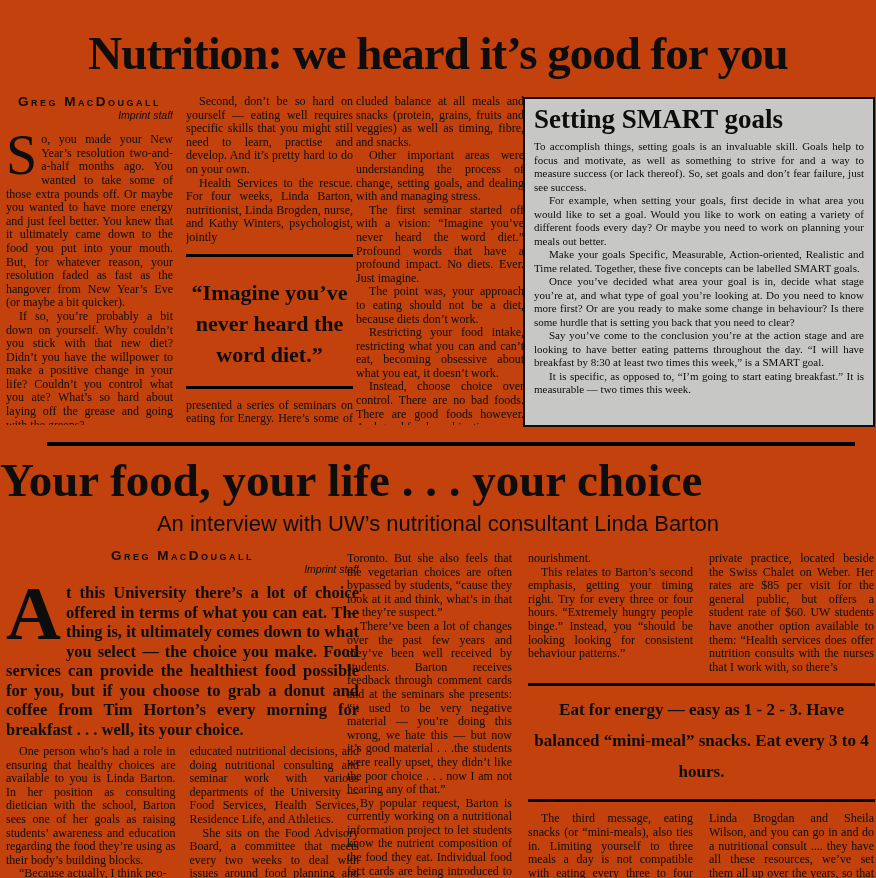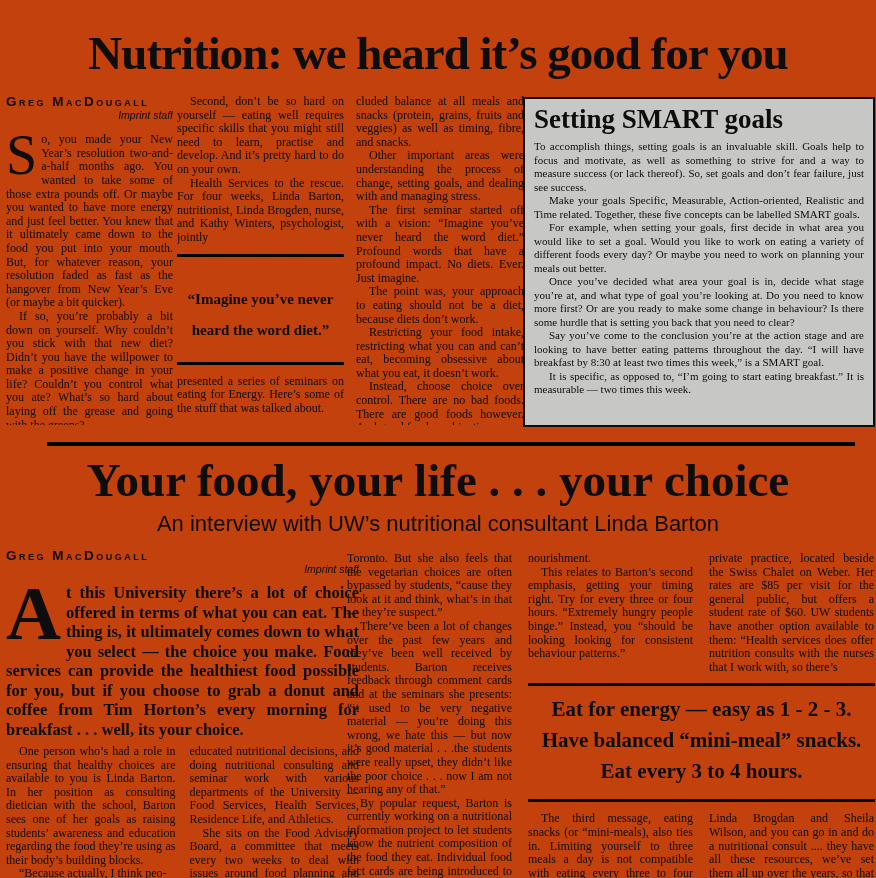--- a/index.html
+++ b/index.html
@@ -11,51 +11,51 @@
   }
   
   .headline1 {
     position:absolute; top:26px; left:0; width:876px; text-align:center;
     font-size:47px; font-weight:700; letter-spacing:-1px; white-space:nowrap;
   }
   .col { position:absolute; font-size:12px; line-height:13.6px; text-align:justify; overflow:hidden; }
   .col p { text-indent:13px; }
   .col p.cont, .col p.dropped { text-indent:0; }
   .a1-col1 { left:6px;   top:95px; width:167px; height:330px; }
-  .a1-col2 { left:177px; top:95px; width:167px; height:330px; }
+  .a1-col2 { left:186px; top:95px; width:167px; height:330px; }
   .a1-col3 { left:356px; top:95px; width:168px; height:330px; }
   .byline { margin-bottom:11px; }
   .byline-name {
     font-family:"Liberation Sans", sans-serif; font-weight:700;
-    font-variant:small-caps; letter-spacing:2.5px; font-size:13.5px; 
+    font-variant:small-caps; letter-spacing:2.5px; font-size:13.5px; text-align:center;
   }
   .byline-role {
     font-family:"Liberation Sans", sans-serif; font-style:italic;
     font-size:10.5px; text-align:right;
   }
   .dropcap-s {
     float:left; font-size:56px; line-height:41px; padding:2px 4px 0 0; font-weight:400;
   }
   .pullquote1 {
     border-top:3px solid #000; border-bottom:3px solid #000;
-    margin:9px 0 10px; padding:27px 0 16px;
-    font-size:15px; font-weight:700; text-align:center; line-height:31px; text-indent:0;
+    margin:9px 0 10px; padding:20px 0 16px;
+    font-size:22px; font-weight:700; text-align:center; line-height:31px; text-indent:0;
   }
   .smart-box {
     position:absolute; left:523px; top:97px; width:352px; height:330px;
     background:#c7c7c5; border:2px solid #0d0d0d; padding:4px 9px; overflow:hidden;
   }
   .smart-title { text-align:left; font-size:27px; font-weight:700; margin:1px 0 5px; }
   .smart-box p { font-size:11px; line-height:13.5px; text-align:justify; text-indent:15px; }
   .smart-box p.cont { text-indent:0; }
   
   .article-divider { position:absolute; left:47px; top:442px; width:808px; height:4px; background:#000; }
   
   .headline2 {
-    position:absolute; top:453px; left:0; width:876px; text-align:center;
+    position:absolute; top:453px; left:0; width:876px; 
     font-size:47px; font-weight:700; white-space:nowrap;
   }
   .subtitle2 {
     position:absolute; top:511px; left:0; width:876px; text-align:center;
     font-family:"Liberation Sans", sans-serif; font-size:22px;
   }
   .a2-left { position:absolute; left:6px; top:548px; width:353px; height:330px; overflow:hidden; }
   .a2-left .byline { margin-bottom:8px; }
   .lead { font-size:16.5px; line-height:19.5px; font-weight:700; text-align:justify; }
   .dropcap-a { float:left; font-size:76px; line-height:57px; padding:2px 5px 0 0; font-weight:700; }
@@ -66,21 +66,21 @@
   .a2-col3 { left:347px; top:552px; width:165px; height:326px; }
   .a2-right { position:absolute; left:528px; top:552px; width:347px; height:326px; overflow:hidden; }
   .row-cols { display:flex; gap:16px; }
   .rcol { width:165px; font-size:12px; line-height:13.6px; text-align:justify; }
   .rcol p { text-indent:13px; }
   .rcol p.cont { text-indent:0; }
   .row-top { min-height:108px; }
   .pullquote2 {
     border-top:3px solid #000; border-bottom:3px solid #000;
     margin:9px 0 10px; padding:8px 4px 12px;
-    text-align:center; font-weight:700; font-size:21px; line-height:31px;
+    text-align:center; font-weight:700; font-size:17px; line-height:31px;
   }
 </style>
 </head>
 <body>
 
 <div class="page">
 
   <h1 class="headline1">Nutrition: we heard it’s good for you</h1>
 
   <div class="col a1-col1">
@@ -107,22 +107,22 @@
     <p>The first seminar started off with a vision: “Imagine you’ve never heard the word diet.” Profound words that have a profound impact. No diets. Ever. Just imagine.</p>
     <p>The point was, your approach to eating should not be a diet, because diets don’t work.</p>
     <p>Restricting your food intake, restricting what you can and can’t eat, becoming obsessive about what you eat, it doesn’t work.</p>
     <p>Instead, choose choice over control. There are no bad foods. There are good foods however. And good food combinations.</p>
 
   </div>
 
   <aside class="smart-box">
     <h2 class="smart-title">Setting SMART goals</h2>
     <p class="cont">To accomplish things, setting goals is an invaluable skill. Goals help to focus and motivate, as well as something to strive for and a way to measure success (or lack thereof). So, set goals and don’t fear failure, just see success.</p>
+    <p>For example, when setting your goals, first decide in what area you would like to set a goal. Would you like to work on eating a variety of different foods every day? Or maybe you need to work on planning your meals out better.</p>
     <p>Make your goals Specific, Measurable, Action-oriented, Realistic and Time related. Together, these five concepts can be labelled SMART goals.</p>
-    <p>For example, when setting your goals, first decide in what area you would like to set a goal. Would you like to work on eating a variety of different foods every day? Or maybe you need to work on planning your meals out better.</p>
     <p>Once you’ve decided what area your goal is in, decide what stage you’re at, and what type of goal you’re looking at. Do you need to know more first? Or are you ready to make some change in behaviour? Is there some hurdle that is setting you back that you need to clear?</p>
     <p>Say you’ve come to the conclusion you’re at the action stage and are looking to have better eating patterns throughout the day. “I will have breakfast by 8:30 at least two times this week,” is a SMART goal.</p>
     <p>It is specific, as opposed to, “I’m going to start eating breakfast.” It is measurable — two times this week.</p>
 
   </aside>
 
   <div class="article-divider"></div>
 
   <h1 class="headline2">Your food, your life . . . your choice</h1>
   <div class="subtitle2">An interview with UW’s nutritional consultant Linda Barton</div>

